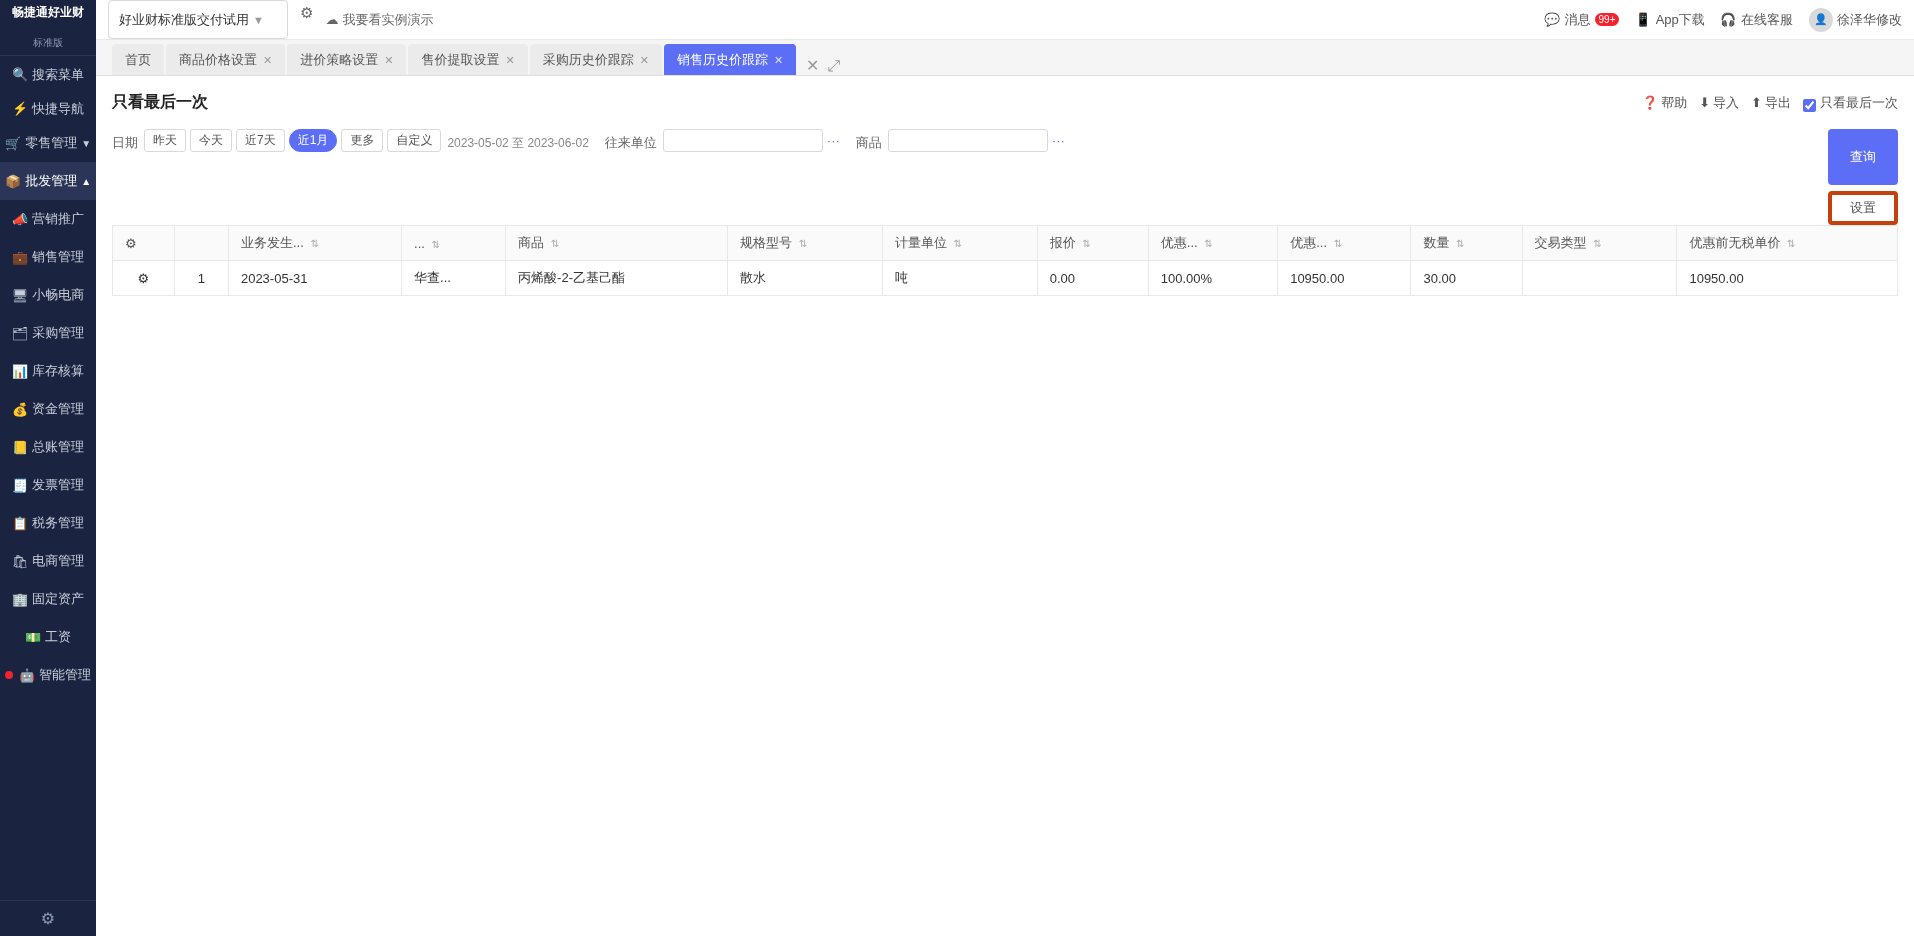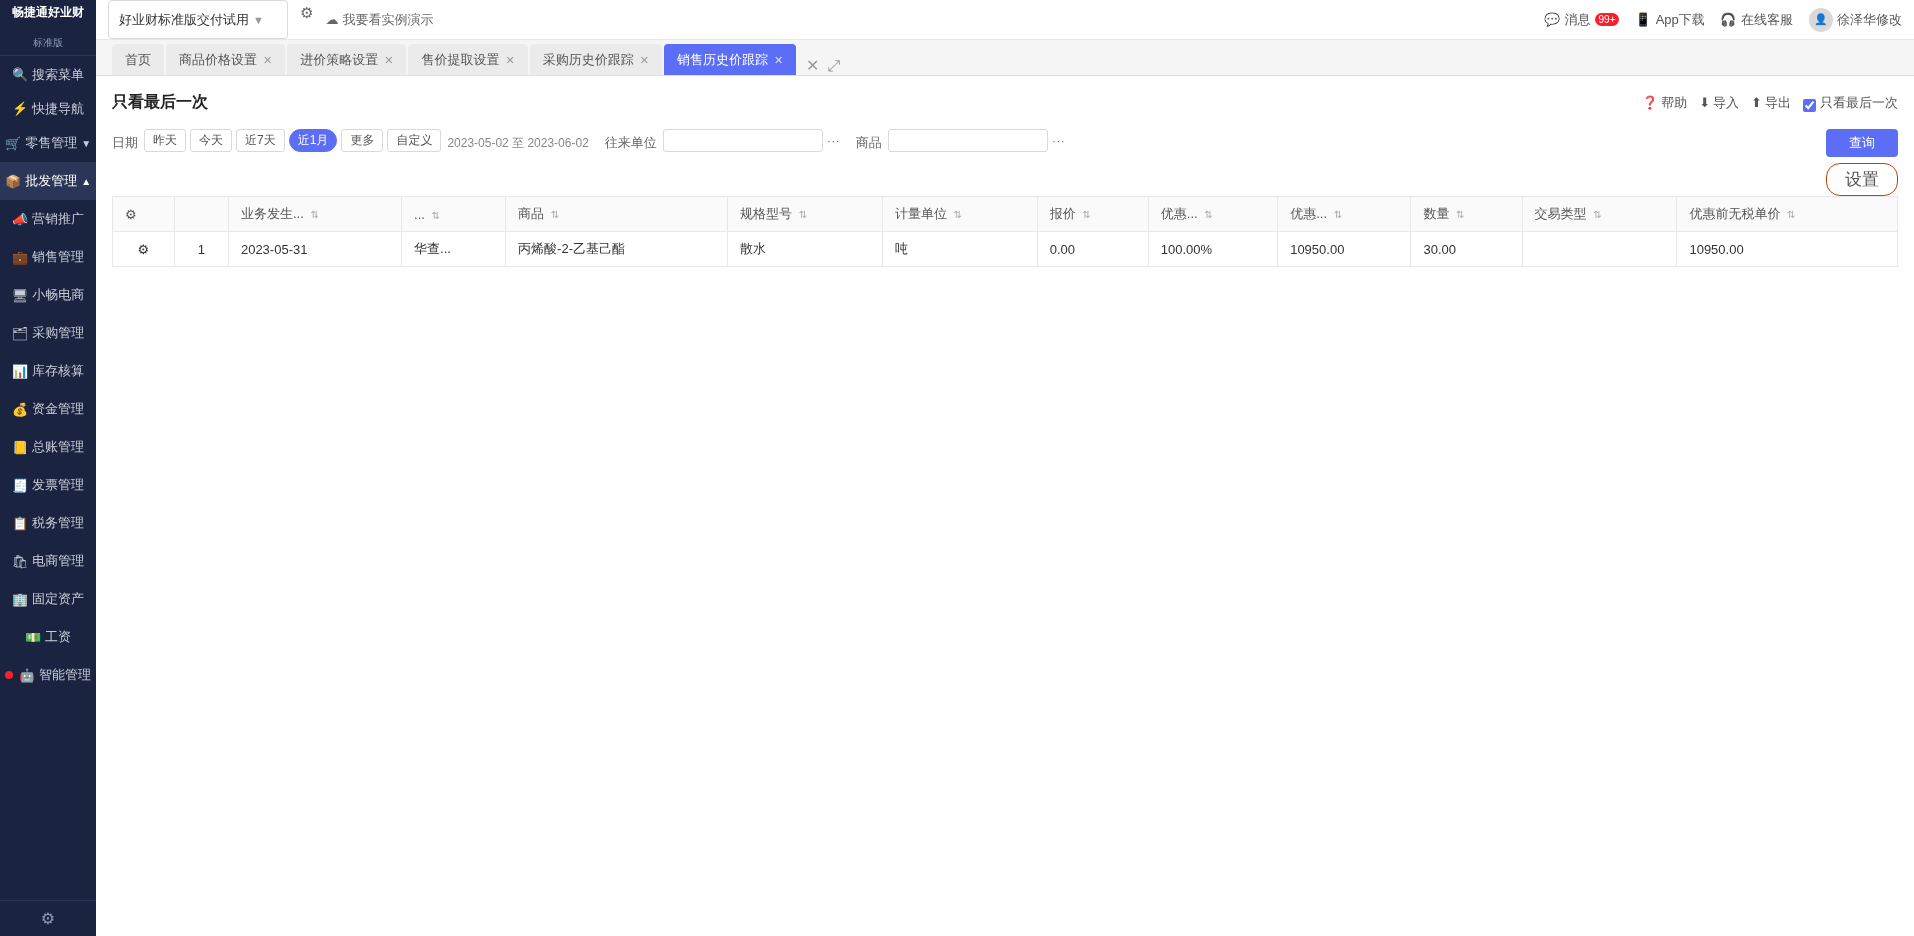--- a/index.html
+++ b/index.html
@@ -285,32 +285,32 @@
     .action-buttons {
       display: flex;
       flex-direction: column;
       gap: 6px;
     }
     .btn-primary {
       background: #5b6ef5;
       color: #fff;
       border: none;
       border-radius: 4px;
-      padding: 5px 18px;
+      padding: 19px 18px;
       cursor: pointer;
       font-size: 13px;
     }
     .btn-default {
       background: #fff;
       color: #555;
-      border: 1px solid #c2410c;
-      border-radius: 14px;
+      border: 4px solid #c2410c;
+      border-radius: 4px;
       padding: 4px 18px;
       cursor: pointer;
-      font-size: 17px;
+      font-size: 13px;
     }
 
     
     .data-table {
       width: 100%;
       border-collapse: collapse;
       border: 1px solid #e8e8e8;
       font-size: 13px;
     }
     .data-table thead tr {

